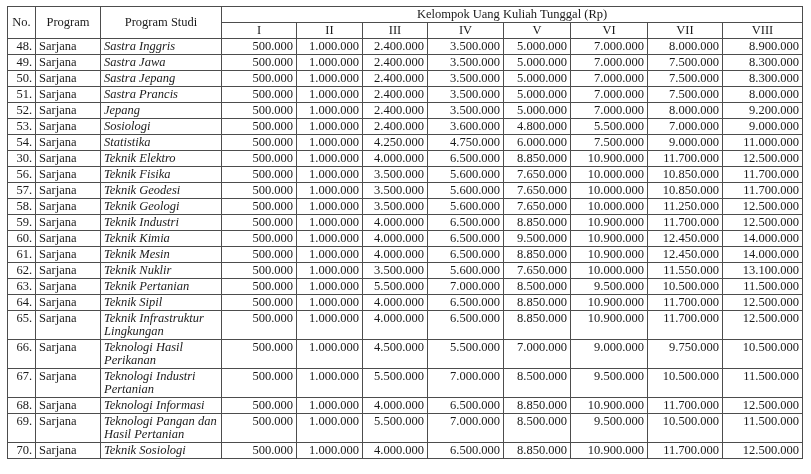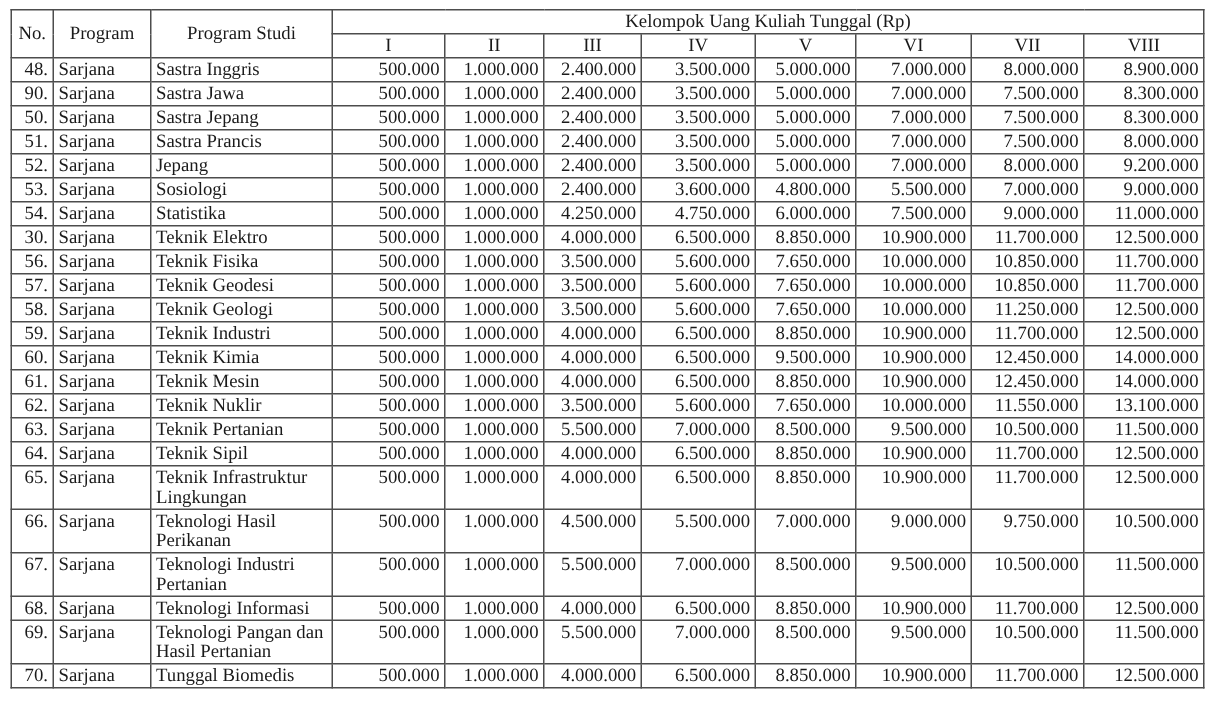--- a/index.html
+++ b/index.html
@@ -31,21 +31,21 @@
     overflow: hidden;
     white-space: normal;
   }
   table.ukt thead th {
     text-align: center;
     vertical-align: middle;
     padding: 1px 2px;
   }
   td.c-no   { text-align: right; }
   td.c-prog { text-align: left; }
-  td.c-studi { text-align: left; padding-left: 6px; padding-right: 2px; }
+  td.c-studi { text-align: left; padding-left: 6px; padding-right: 2px; font-style: italic; }
   td.c-num  { text-align: right; padding-right: 5px; }
 </style>
 </head>
 <body>
 
 <div class="page">
   <table class="ukt">
     <colgroup>
       <col style="width:28px">
       <col style="width:65px">
@@ -85,21 +85,21 @@
           <td class="c-num">500.000</td>
           <td class="c-num">1.000.000</td>
           <td class="c-num">2.400.000</td>
           <td class="c-num">3.500.000</td>
           <td class="c-num">5.000.000</td>
           <td class="c-num">7.000.000</td>
           <td class="c-num">8.000.000</td>
           <td class="c-num">8.900.000</td>
         </tr>
         <tr>
-          <td class="c-no">90.</td>
+          <td class="c-no">49.</td>
           <td class="c-prog">Sarjana</td>
           <td class="c-studi">Sastra Jawa</td>
           <td class="c-num">500.000</td>
           <td class="c-num">1.000.000</td>
           <td class="c-num">2.400.000</td>
           <td class="c-num">3.500.000</td>
           <td class="c-num">5.000.000</td>
           <td class="c-num">7.000.000</td>
           <td class="c-num">7.500.000</td>
           <td class="c-num">8.300.000</td>
@@ -360,21 +360,21 @@
           <td class="c-num">5.500.000</td>
           <td class="c-num">7.000.000</td>
           <td class="c-num">8.500.000</td>
           <td class="c-num">9.500.000</td>
           <td class="c-num">10.500.000</td>
           <td class="c-num">11.500.000</td>
         </tr>
         <tr>
           <td class="c-no">70.</td>
           <td class="c-prog">Sarjana</td>
-          <td class="c-studi">Tunggal Biomedis</td>
+          <td class="c-studi">Teknik Sosiologi</td>
           <td class="c-num">500.000</td>
           <td class="c-num">1.000.000</td>
           <td class="c-num">4.000.000</td>
           <td class="c-num">6.500.000</td>
           <td class="c-num">8.850.000</td>
           <td class="c-num">10.900.000</td>
           <td class="c-num">11.700.000</td>
           <td class="c-num">12.500.000</td>
         </tr>
       </tbody>

